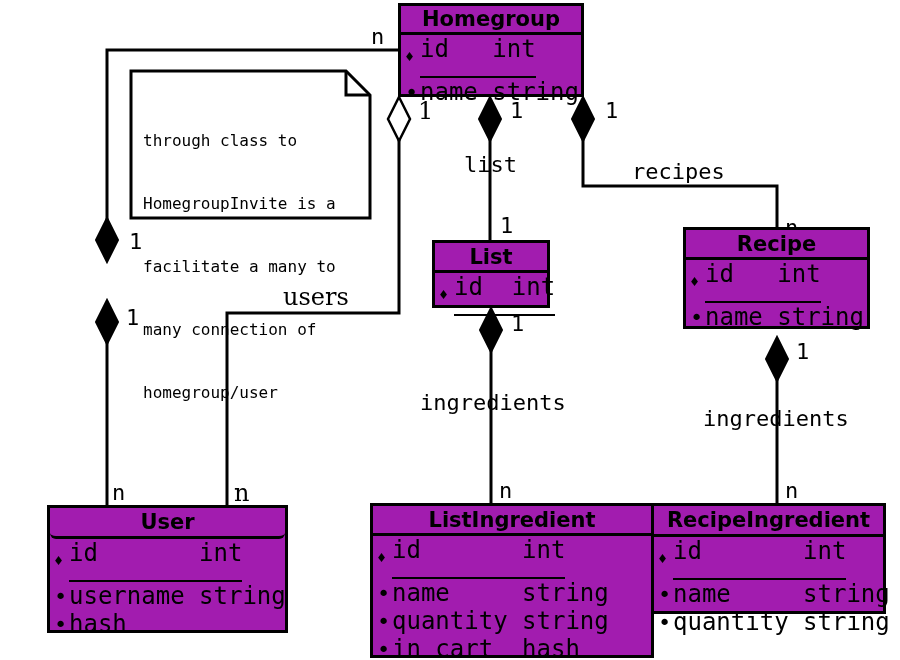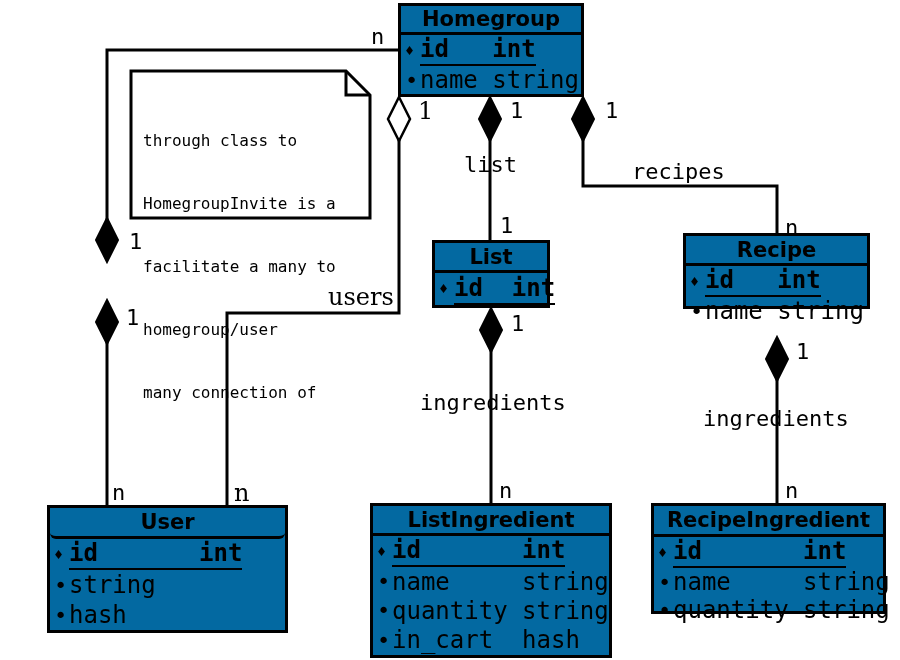--- a/index.html
+++ b/index.html
@@ -1,33 +1,33 @@
 <!DOCTYPE html>
 <html><head>
 <meta charset="utf-8">
 <style>
   html,body{margin:0;padding:0;background:#fff;}
   #canvas{position:relative;width:900px;height:660px;background:#fff;overflow:hidden;
           font-family:"DejaVu Sans",sans-serif;color:#000;}
   #edges{position:absolute;left:0;top:0;width:900px;height:660px;}
 
-  .cls{position:absolute;box-sizing:border-box;border:3px solid #000;background:#0369a1;
+  .cls{position:absolute;box-sizing:border-box;border:3px solid #000;background:#a21caf;
        display:flex;flex-direction:column;}
   .cls-title{font-family:"DejaVu Sans",sans-serif;font-weight:bold;font-size:21px;
        display:flex;align-items:center;justify-content:center;border-bottom:3px solid #000;
        height:28px;flex:none;white-space:nowrap;}
   .cls-title.no-div{border-bottom:none;}
   .cls-attrs{display:flex;flex-direction:column;flex:1;}
   .attr{flex:1;display:flex;align-items:center;padding-left:4px;
        font-family:"DejaVu Sans Mono",monospace;font-size:24px;white-space:pre;}
   .mk{width:15px;flex:none;}
   .mk.pk{font-size:15px;}
   .mk.fd{font-size:22px;}
   .at{display:inline-flex;}
-  .at.u{border-bottom:2.5px solid #000;padding-bottom:1px;font-weight:bold;}
+  .at.u{border-bottom:2.5px solid #000;padding-bottom:13px;}
   .an{display:inline-block;min-width:var(--col);}
   .col5{--col:5ch;} .col9{--col:9ch;} .col4{--col:4ch;}
   .cls-empty{height:5px;border-top:3px solid #000;margin-top:auto;flex:none;}
 
   .lab{position:absolute;font-family:"DejaVu Sans Mono",monospace;font-size:22px;
        line-height:1.1;white-space:nowrap;}
   .lab.serif{font-family:"DejaVu Serif",serif;font-size:24px;}
 
   .note-text{position:absolute;left:143px;top:88px;
        font-family:"DejaVu Sans Mono",monospace;font-size:16px;line-height:21px;white-space:pre;}
@@ -56,31 +56,31 @@
     <polygon points="777,337 788,359 777,381 766,359" fill="#000" stroke="#000" stroke-width="2"></polygon>
 
     <path d="M131,71 H346 L370,95 V218 H131 Z" fill="#fff" stroke="#000" stroke-width="3"></path>
     <path d="M346,71 V95 H370" fill="none" stroke="#000" stroke-width="3"></path>
   </svg>
 
   <div class="note-text">
     <div>through class to</div>
     <div>HomegroupInvite is a</div>
     <div>facilitate a many to</div>
+    <div>many connection of</div>
     <div>homegroup/user</div>
-    <div>many connection of</div>
   </div>
 
   <div class="lab" style="left:371px;top:25px;">n</div>
   <div class="lab" style="left:129px;top:230px;">1</div>
   <div class="lab" style="left:126px;top:306px;">1</div>
   <div class="lab" style="left:112px;top:481px;">n</div>
 
   <div class="lab serif" style="left:418px;top:98px;">1</div>
-  <div class="lab serif" style="left:283px;top:284px;margin-left:45px;">users</div>
+  <div class="lab serif" style="left:283px;top:284px;">users</div>
   <div class="lab serif" style="left:234px;top:480px;">n</div>
 
   <div class="lab" style="left:510px;top:99px;">1</div>
   <div class="lab" style="left:464px;top:153px;">list</div>
   <div class="lab" style="left:500px;top:214px;">1</div>
 
   <div class="lab" style="left:605px;top:99px;">1</div>
   <div class="lab" style="left:632px;top:160px;">recipes</div>
   <div class="lab" style="left:785px;top:216px;">n</div>
 
@@ -110,21 +110,21 @@
   <div class="cls col4" style="left:432px;top:240px;width:118px;height:68px;">
     <div class="cls-title" style="height:27px;">List</div>
     <div class="cls-attrs">
       <div class="attr">
         <span class="mk pk">♦</span>
         <span class="at u"><span class="an">id</span><span>int</span></span>
       </div>
     </div>
   </div>
 
-  <div class="cls col5" style="left:683px;top:233px;width:187px;height:76px;">
+  <div class="cls col5" style="left:683px;top:227px;width:187px;height:102px;">
     <div class="cls-title" style="height:27px;">Recipe</div>
     <div class="cls-attrs">
       <div class="attr">
         <span class="mk pk">♦</span>
         <span class="at u"><span class="an">id</span><span>int</span></span>
       </div>
       <div class="attr">
         <span class="mk fd">•</span>
         <span class="at"><span class="an">name</span><span>string</span></span>
       </div>
@@ -133,30 +133,30 @@
 
   <div class="cls col9" style="left:47px;top:505px;width:241px;height:128px;">
     <div class="cls-title" style="height:28px;border-radius:6px;">User</div>
     <div class="cls-attrs">
       <div class="attr">
         <span class="mk pk">♦</span>
         <span class="at u"><span class="an">id</span><span>int</span></span>
       </div>
       <div class="attr">
         <span class="mk fd">•</span>
-        <span class="at"><span>string</span></span>
+        <span class="at"><span class="an">username</span><span>string</span></span>
       </div>
       <div class="attr">
         <span class="mk fd">•</span>
         <span class="at"><span>hash</span></span>
       </div>
     </div>
   </div>
 
-  <div class="cls col9" style="left:370px;top:503px;width:242px;height:155px;">
+  <div class="cls col9" style="left:370px;top:503px;width:284px;height:155px;">
     <div class="cls-title" style="height:27px;">ListIngredient</div>
     <div class="cls-attrs">
       <div class="attr">
         <span class="mk pk">♦</span>
         <span class="at u"><span class="an">id</span><span>int</span></span>
       </div>
       <div class="attr">
         <span class="mk fd">•</span>
         <span class="at"><span class="an">name</span><span>string</span></span>
       </div>

